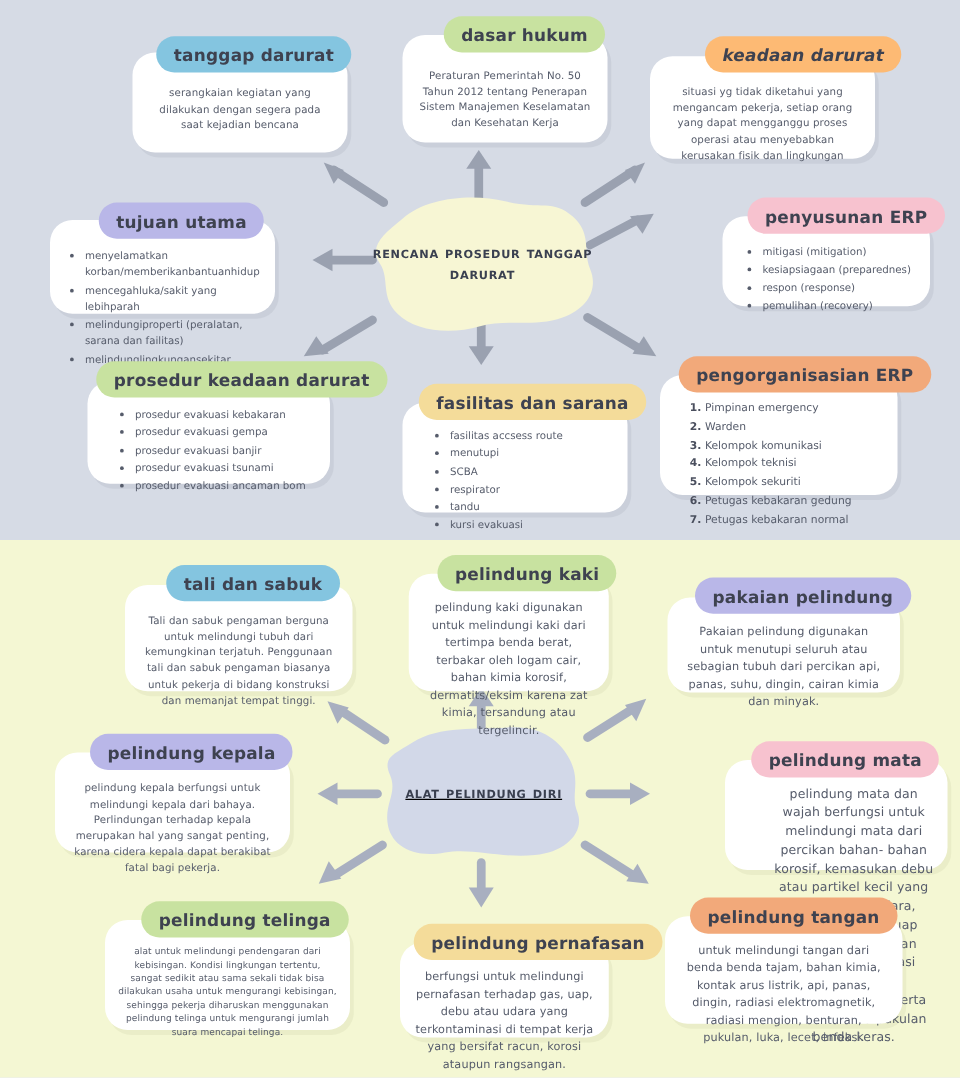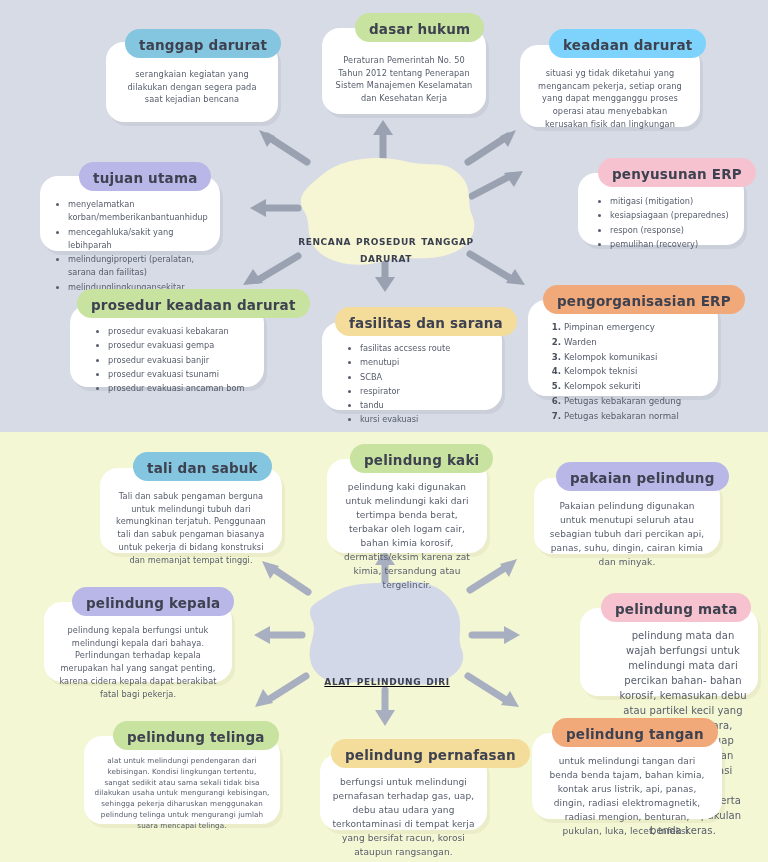--- a/index.html
+++ b/index.html
@@ -60,21 +60,21 @@
   ul.bullets li { margin-bottom: 1px; }
   ol.nums { padding-left: 18px; font-size: 8.6px; line-height: 1.72; }
   ol.nums li { margin-bottom: 0px; }
   ol.nums li::marker { font-weight: 700; color: #4a4f5e; }
 
   
   .blob {
     position: absolute;
     z-index: 2;
     display: flex;
-    align-items: flex-end;
+    align-items: center;
     justify-content: center;
     text-align: center;
   }
   .blob .blob-label {
     position: relative;
     z-index: 2;
     font-size: 12.5px;
     font-weight: 700;
     color: #3a4050;
     letter-spacing: 0.6px;
@@ -156,21 +156,21 @@
   <div class="badge" style="left:125px;top:29px;background:#84c5e0;">tanggap darurat</div>
   <div class="card shadowed" style="left:106px;top:42px;width:172px;height:80px;padding-top:26px;">
     <div class="body-text">serangkaian kegiatan yang dilakukan dengan segera pada saat kejadian bencana</div>
   </div>
 
   <div class="badge" style="left:355px;top:13px;background:#c8e2a0;">dasar hukum</div>
   <div class="card shadowed" style="left:322px;top:28px;width:164px;height:86px;padding-top:26px;">
     <div class="body-text">Peraturan Pemerintah No. 50 Tahun 2012 tentang Penerapan Sistem Manajemen Keselamatan dan Kesehatan Kerja</div>
   </div>
 
-  <div class="badge" style="left:549px;top:29px;background:#7dd3fc;">keadaan darurat</div>
+  <div class="badge" style="left:564px;top:29px;background:#fdba74;font-style:italic;">keadaan darurat</div>
   <div class="card shadowed" style="left:520px;top:45px;width:180px;height:82px;padding-top:22px;">
     <div class="body-text">situasi yg tidak diketahui yang mengancam pekerja, setiap orang yang dapat mengganggu proses operasi atau menyebabkan kerusakan fisik dan lingkungan</div>
   </div>
 
   <div class="badge" style="left:79px;top:162px;background:#b9b7e8;">tujuan utama</div>
   <div class="card shadowed" style="left:40px;top:176px;width:180px;height:75px;padding-top:22px;">
     <ul class="bullets">
       <li>menyelamatkan korban/memberikanbantuanhidup</li>
       <li>mencegahluka/sakit yang lebihparah</li>
       <li>melindungiproperti (peralatan, sarana dan failitas)</li>

